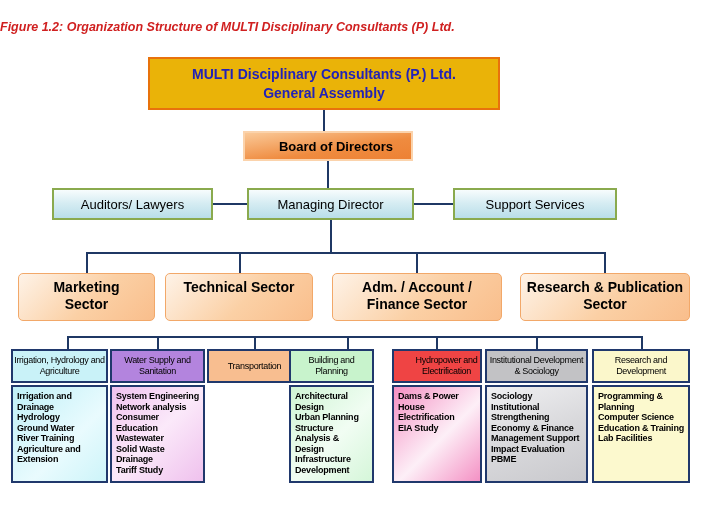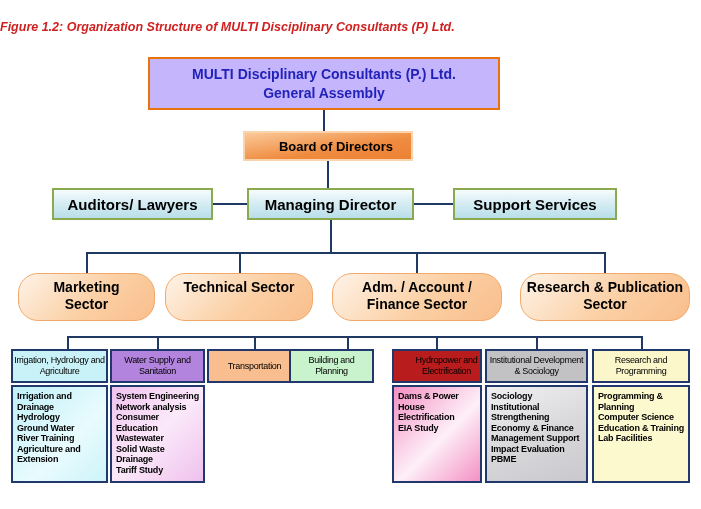--- a/index.html
+++ b/index.html
@@ -13,45 +13,45 @@
     left:0;top:20px;width:701px;
     font-size:12.5px;font-weight:bold;font-style:italic;color:#D02020;
     letter-spacing:0px;
   }
   
   .vline{position:absolute;width:2px;background:#1F3864;}
   .hline{position:absolute;height:2px;background:#1F3864;}
   
   .assembly{
     left:148px;top:57px;width:352px;height:53px;
-    background:#c4b5fd;border:2px solid #E8720C;
+    background:#eab308;border:2px solid #E8720C;
     display:flex;flex-direction:column;justify-content:center;align-items:center;
     text-align:center;color:#2222B8;font-weight:bold;font-size:14px;line-height:19px;
   }
   
   .board{
     left:243px;top:131px;width:170px;height:30px;
     background:linear-gradient(to bottom right,#FAC998 0%,#EF8B3F 60%,#ED8134 100%);
     border:2px solid #FBD3AC;
     display:flex;justify-content:center;align-items:center;
     font-weight:bold;font-size:13px;color:#000;padding-left:16px;
   }
   
   .staff{
     background:linear-gradient(180deg,#F7FCFD 0%,#D7EDF3 45%,#B9DEE9 100%);
     border:2px solid #8AAA4E;
     display:flex;justify-content:center;align-items:center;
-    font-weight:bold;font-size:15px;color:#000;text-align:center;
+    font-weight:normal;font-size:13px;color:#000;text-align:center;
   }
   .auditors{left:52px;top:188px;width:161px;height:32px;}
   .md{left:247px;top:188px;width:167px;height:32px;}
   .support{left:453px;top:188px;width:164px;height:32px;}
   
   .sector{
-    top:273px;height:48px;border-radius:20px;
+    top:273px;height:48px;border-radius:5px;
     background:linear-gradient(135deg,#FEF3E8 0%,#FBD0A5 55%,#F9BE8C 100%);
     border:1px solid #F2A869;
     display:flex;justify-content:center;align-items:flex-start;
     font-weight:bold;font-size:14px;line-height:17px;color:#000;
     text-align:center;padding-top:5px;
   }
   .s1{left:18px;width:137px;}
   .s2{left:165px;width:148px;}
   .s3{left:332px;width:170px;}
   .s4{left:520px;width:170px;}
@@ -147,39 +147,45 @@
       <div>Consumer Education</div>
       <div>Wastewater</div>
       <div>Solid Waste</div>
       <div>Drainage</div>
       <div>Tariff Study</div>
     </div>
 
   <div class="abs dept-header c3" style="background: rgb(248, 190, 144);">Transportation</div>
 
   <div class="abs dept-header c4" style="background: rgb(200, 243, 204);">Building and Planning</div>
+  <div class="abs dept-body c4" style="background: linear-gradient(135deg, rgb(207, 245, 212) 0%, rgb(241, 253, 243) 55%, rgb(213, 246, 217) 100%);">
+      <div>Architectural Design</div>
+      <div>Urban Planning</div>
+      <div>Structure Analysis &amp; Design</div>
+      <div>Infrastructure Development</div>
+    </div>
 
-  <div class="abs dept-header c5" style="background: #b91c1c; padding-left: 20px;">Hydropower and Electrification</div>
+  <div class="abs dept-header c5" style="background: #ef4444; padding-left: 20px;">Hydropower and Electrification</div>
   <div class="abs dept-body c5" style="background: linear-gradient(135deg, rgb(244, 143, 195) 0%, rgb(253, 239, 247) 55%, rgb(244, 145, 196) 100%);">
       <div>Dams &amp; Power House</div>
       <div>Electrification</div>
       <div>EIA Study</div>
     </div>
 
   <div class="abs dept-header c6" style="background: rgb(194, 194, 197);">Institutional Development &amp; Sociology</div>
   <div class="abs dept-body c6" style="background: linear-gradient(160deg, rgb(240, 240, 242) 0%, rgb(217, 217, 220) 50%, rgb(201, 201, 205) 100%);">
       <div>Sociology</div>
       <div>Institutional Strengthening</div>
       <div>Economy &amp; Finance</div>
       <div>Management Support</div>
       <div>Impact Evaluation</div>
       <div>PBME</div>
     </div>
 
-  <div class="abs dept-header c7" style="background: rgb(251, 247, 203);">Research and Programming</div>
+  <div class="abs dept-header c7" style="background: rgb(251, 247, 203);">Research and Development</div>
   <div class="abs dept-body c7" style="background: rgb(252, 249, 206);">
       <div>Programming &amp; Planning</div>
       <div>Computer Science</div>
       <div>Education &amp; Training</div>
       <div>Lab Facilities</div>
     </div>
 
 </div>
 
 </body></html>

